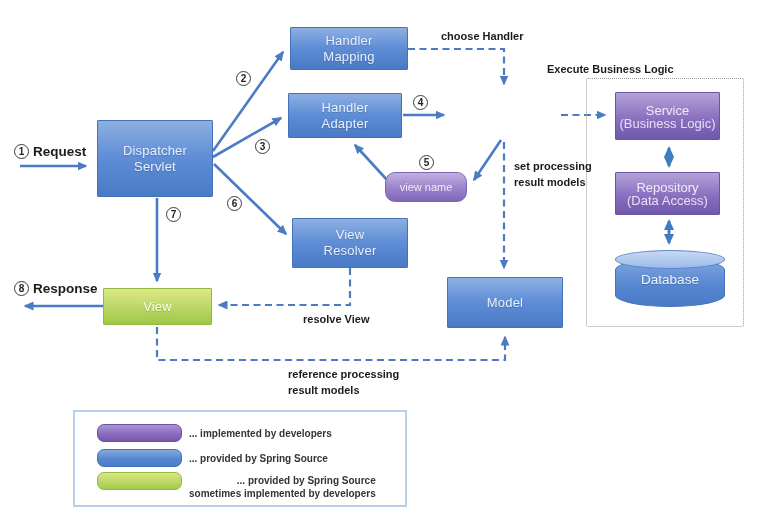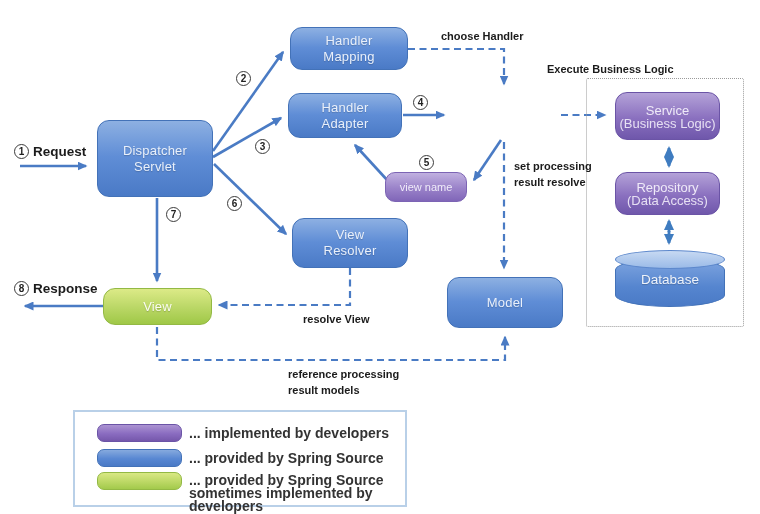--- a/index.html
+++ b/index.html
@@ -3,21 +3,21 @@
 <meta charset="utf-8">
 <style>
   html,body{margin:0;padding:0;background:#ffffff;}
   .stage{
     position:relative;width:760px;height:514px;background:#ffffff;overflow:hidden;
     font-family:"Liberation Sans", sans-serif;
   }
   .wires{position:absolute;left:0;top:0;}
   .node{
     position:absolute;display:flex;align-items:center;justify-content:center;
-    text-align:center;border-radius:12px;box-sizing:border-box;
+    text-align:center;border-radius:1px;box-sizing:border-box;
   }
   .nl{white-space:pre-line;line-height:16px;font-size:13px;letter-spacing:.2px;
       text-shadow:0 1px 1px rgba(0,0,0,.18);}
   .box-blue{
     background:linear-gradient(180deg,#8db0e2 0%,#5f8dd6 48%,#4a7ac6 100%);
     border:1px solid #4372b8;color:#e9f0fb;
   }
   .box-purple{
     background:linear-gradient(180deg,#b4a2d8 0%,#8a70bf 55%,#6f57ab 100%);
     border:1px solid #6b54a6;color:#efeaf8;
@@ -69,22 +69,22 @@
     position:absolute;left:73px;top:410px;width:334px;height:97px;box-sizing:border-box;
     border:2px solid #b9d0e8;background:#ffffff;
   }
   .legend .sw{
     position:absolute;left:22px;width:85px;height:18px;border-radius:7px;box-sizing:border-box;
   }
   .sw-purple{background:linear-gradient(180deg,#ab93d2 0%,#8a6cc0 55%,#7557ab 100%);border:1px solid #6b54a6;}
   .sw-blue{background:linear-gradient(180deg,#86aade 0%,#5887d2 55%,#4a7ac6 100%);border:1px solid #4372b8;}
   .sw-green{background:linear-gradient(180deg,#d9e884 0%,#bcd865 55%,#a3ca4c 100%);border:1px solid #93b944;}
   .legend .lt{
-    position:absolute;left:114px;font-size:14px;font-weight:600;color:#333;
-    white-space:pre-line;line-height:13px;
+    position:absolute;left:114px;font-size:10px;font-weight:600;color:#333;
+    white-space:pre-line;line-height:13px;text-align:right;
   }
 </style>
 </head>
 <body>
 
 <div class="stage">
 
   <svg class="wires" width="760" height="514" viewBox="0 0 760 514">
     <defs>
       <marker id="ah" markerUnits="userSpaceOnUse" markerWidth="10" markerHeight="9" viewBox="0 0 10 9" refX="8.5" refY="4.5" orient="auto">
@@ -191,21 +191,21 @@
   <span class="step" style="left:236px;top:71px">2</span>
   <span class="step" style="left:255px;top:139px">3</span>
   <span class="step" style="left:413px;top:95px">4</span>
   <span class="step" style="left:419px;top:155px">5</span>
   <span class="step" style="left:227px;top:196px">6</span>
   <span class="step" style="left:166px;top:207px">7</span>
 
   <div class="note" style="left:441px;top:28px">choose Handler</div>
   <div class="note" style="left:547px;top:61px">Execute Business Logic</div>
   <div class="note" style="left:514px;top:158px">set processing
-result resolve</div>
+result models</div>
   <div class="note" style="left:303px;top:311px">resolve View</div>
   <div class="note" style="left:288px;top:366px">reference processing
 result models</div>
 
   <div class="legend">
     <div class="sw sw-purple" style="top:12px"></div>
     <div class="lt" style="top:15px">... implemented by developers</div>
     <div class="sw sw-blue" style="top:37px"></div>
     <div class="lt" style="top:40px">... provided by Spring Source</div>
     <div class="sw sw-green" style="top:60px"></div>

